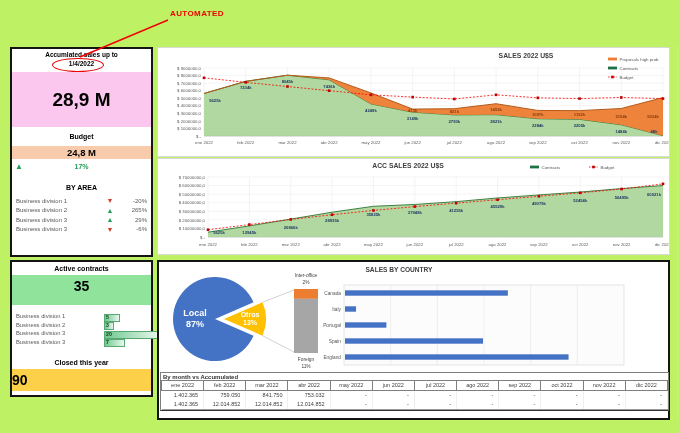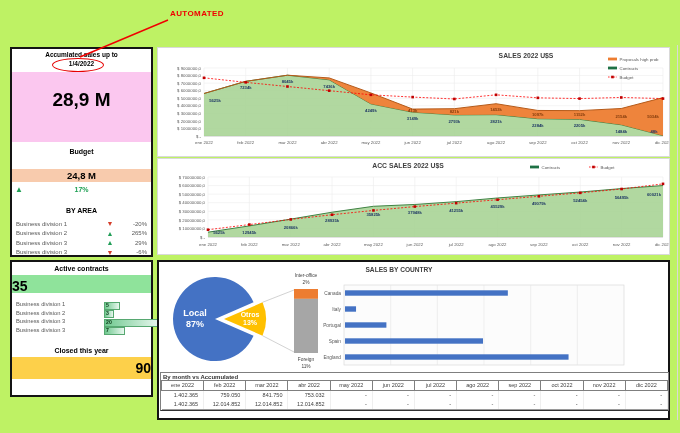--- a/index.html
+++ b/index.html
@@ -12,37 +12,37 @@
   #panel-country{left:157px;top:260px;width:513px;height:160px;border:2px solid #141414;}
   #right-gridline{position:absolute;left:677px;top:45px;width:1px;height:375px;background:#d8d8d8;}
   #annot-label{position:absolute;left:170px;top:9px;color:#f00000;font-size:8px;font-weight:bold;letter-spacing:.4px;}
   #annot-svg{position:absolute;left:0;top:0;pointer-events:none;z-index:30;}
   
   .ctr{text-align:center;}
   #kpi-title{font-size:6.5px;font-weight:bold;padding-top:2px;}
   #kpi-date-wrap{position:relative;height:13px;}
   #kpi-date{display:block;font-size:6.5px;font-weight:bold;text-align:center;padding-top:2px;}
   #date-ellipse{position:absolute;left:40px;top:0px;width:50px;height:12px;border:1.7px solid #e60000;border-radius:50%;}
-  #kpi-total{height:70px;line-height:55px;background:#fbc7ef;font-size:19px;font-weight:bold;text-align:center;margin-top:1px;}
+  #kpi-total{height:55px;line-height:55px;background:#fbc7ef;font-size:19px;font-weight:bold;text-align:center;margin-top:1px;}
   #budget-label{font-size:7px;font-weight:bold;text-align:center;margin-top:6px;}
-  #kpi-budget{height:13px;line-height:13px;background:#f8cbad;font-size:9.5px;font-weight:bold;text-align:center;margin-top:14px;}
+  #kpi-budget{height:13px;line-height:13px;background:#f8cbad;font-size:9.5px;font-weight:bold;text-align:center;margin-top:6px;}
   #kpi-growth{position:relative;height:12px;margin-top:2px;}
   #growth-arrow{position:absolute;left:3px;top:1px;font-size:8px;color:#1fa055;}
   #growth-pct{display:block;text-align:center;font-size:7px;font-weight:bold;color:#1fa055;padding-top:2px;}
   #by-area-title{font-size:7px;font-weight:bold;text-align:center;margin-top:11px;}
   #area-rows{margin-top:5px;padding:0 4px;}
   .area-row{display:flex;align-items:center;height:9.5px;font-size:6px;color:#595959;}
   .area-row .nm{flex:1;}
   .area-row .ar{width:26px;text-align:center;font-size:7px;line-height:7px;}
   .area-row .pc{width:24px;text-align:right;}
   .up{color:#219e57;} .down{color:#d43d2a;}
   
   #active-label,#closed-label{font-size:7px;font-weight:bold;text-align:center;margin-top:3px;}
-  #active-value{height:18px;line-height:22px;background:#8fe39b;font-size:14px;font-weight:bold;margin-top:3px;}
-  #closed-value{height:22px;line-height:22px;background:#fdd04a;font-size:14px;font-weight:bold;text-align:right;margin-top:3px;padding-left:15px;}
+  #active-value{height:30px;line-height:22px;background:#8fe39b;font-size:14px;font-weight:bold;text-align:center;margin-top:3px;}
+  #closed-value{height:22px;line-height:22px;background:#fdd04a;font-size:14px;font-weight:bold;text-align:left;margin-top:3px;}
   #division-bars{margin-top:8px;padding:0 3px;}
   .div-row{position:relative;height:8.5px;font-size:5.8px;color:#595959;}
   .div-row .nm{position:absolute;left:1px;top:0;}
   .div-row .bar{position:absolute;left:89px;top:0.5px;height:6px;background:linear-gradient(90deg,#6fc98f,#e9f7ef);border:0.5px solid #57a871;}
   .div-row .val{position:absolute;left:91px;top:0.5px;font-size:5.2px;font-weight:bold;color:#0c3818;}
   #closed-label{margin-top:12px;}
   svg text{font-family:"Liberation Sans",sans-serif;}
   .chart-svg{position:absolute;left:0;top:0;}
   
   #month-table-wrap{position:absolute;left:1px;top:110px;width:507px;border:1px solid #7f7f7f;border-bottom:1.5px solid #333;background:#fff;}

